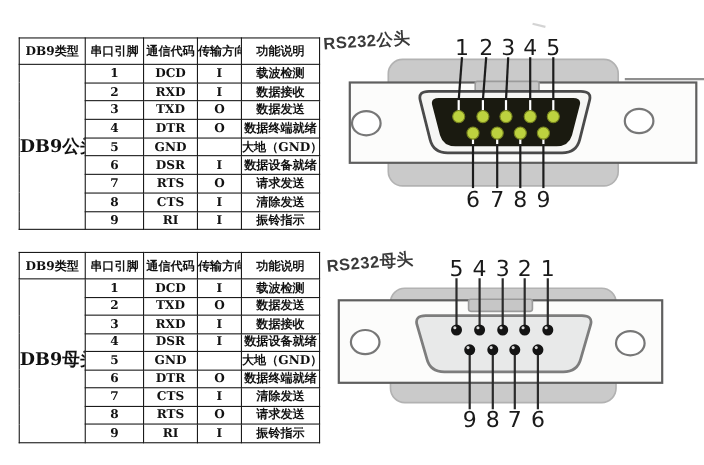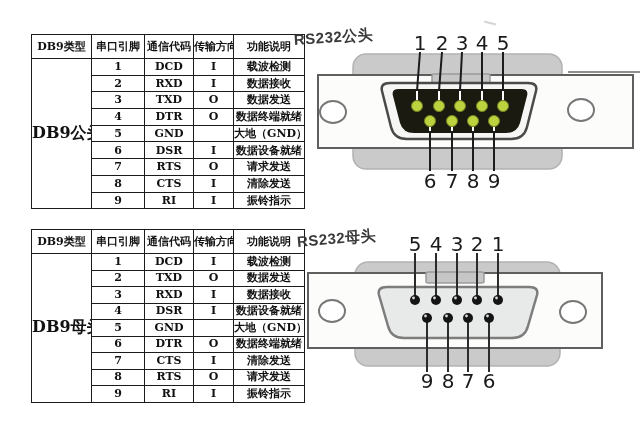--- a/index.html
+++ b/index.html
@@ -1,20 +1,20 @@
 <!DOCTYPE html>
 <html><head>
 <meta charset="utf-8">
 <style>
   html,body{margin:0;padding:0;background:#ffffff;}
   .page{position:relative;width:640px;height:423px;background:#ffffff;overflow:hidden;
         font-family:"Liberation Sans",sans-serif;}
 
   
-  .tbl-wrap{position:absolute;left:31px;}
+  .tbl-wrap{position:absolute;left:17px;}
   .tbl-wrap.t1{top:34px;}
   .tbl-wrap.t2{top:229px;}
   table.pin-table{border-collapse:collapse;table-layout:fixed;width:273px;
         font-family:"DejaVu Serif","Liberation Serif",serif;font-weight:700;
         font-size:11px;color:#111;text-align:center;}
   .pin-table th,.pin-table td{border:1px solid #1b1b1b;padding:0;line-height:1.05;
         overflow:hidden;white-space:nowrap;}
   .pin-table thead th{height:23px;font-size:11px;}
   .t1 .pin-table tbody td{height:15.7px;}
   .t2 .pin-table tbody td{height:15.5px;}

